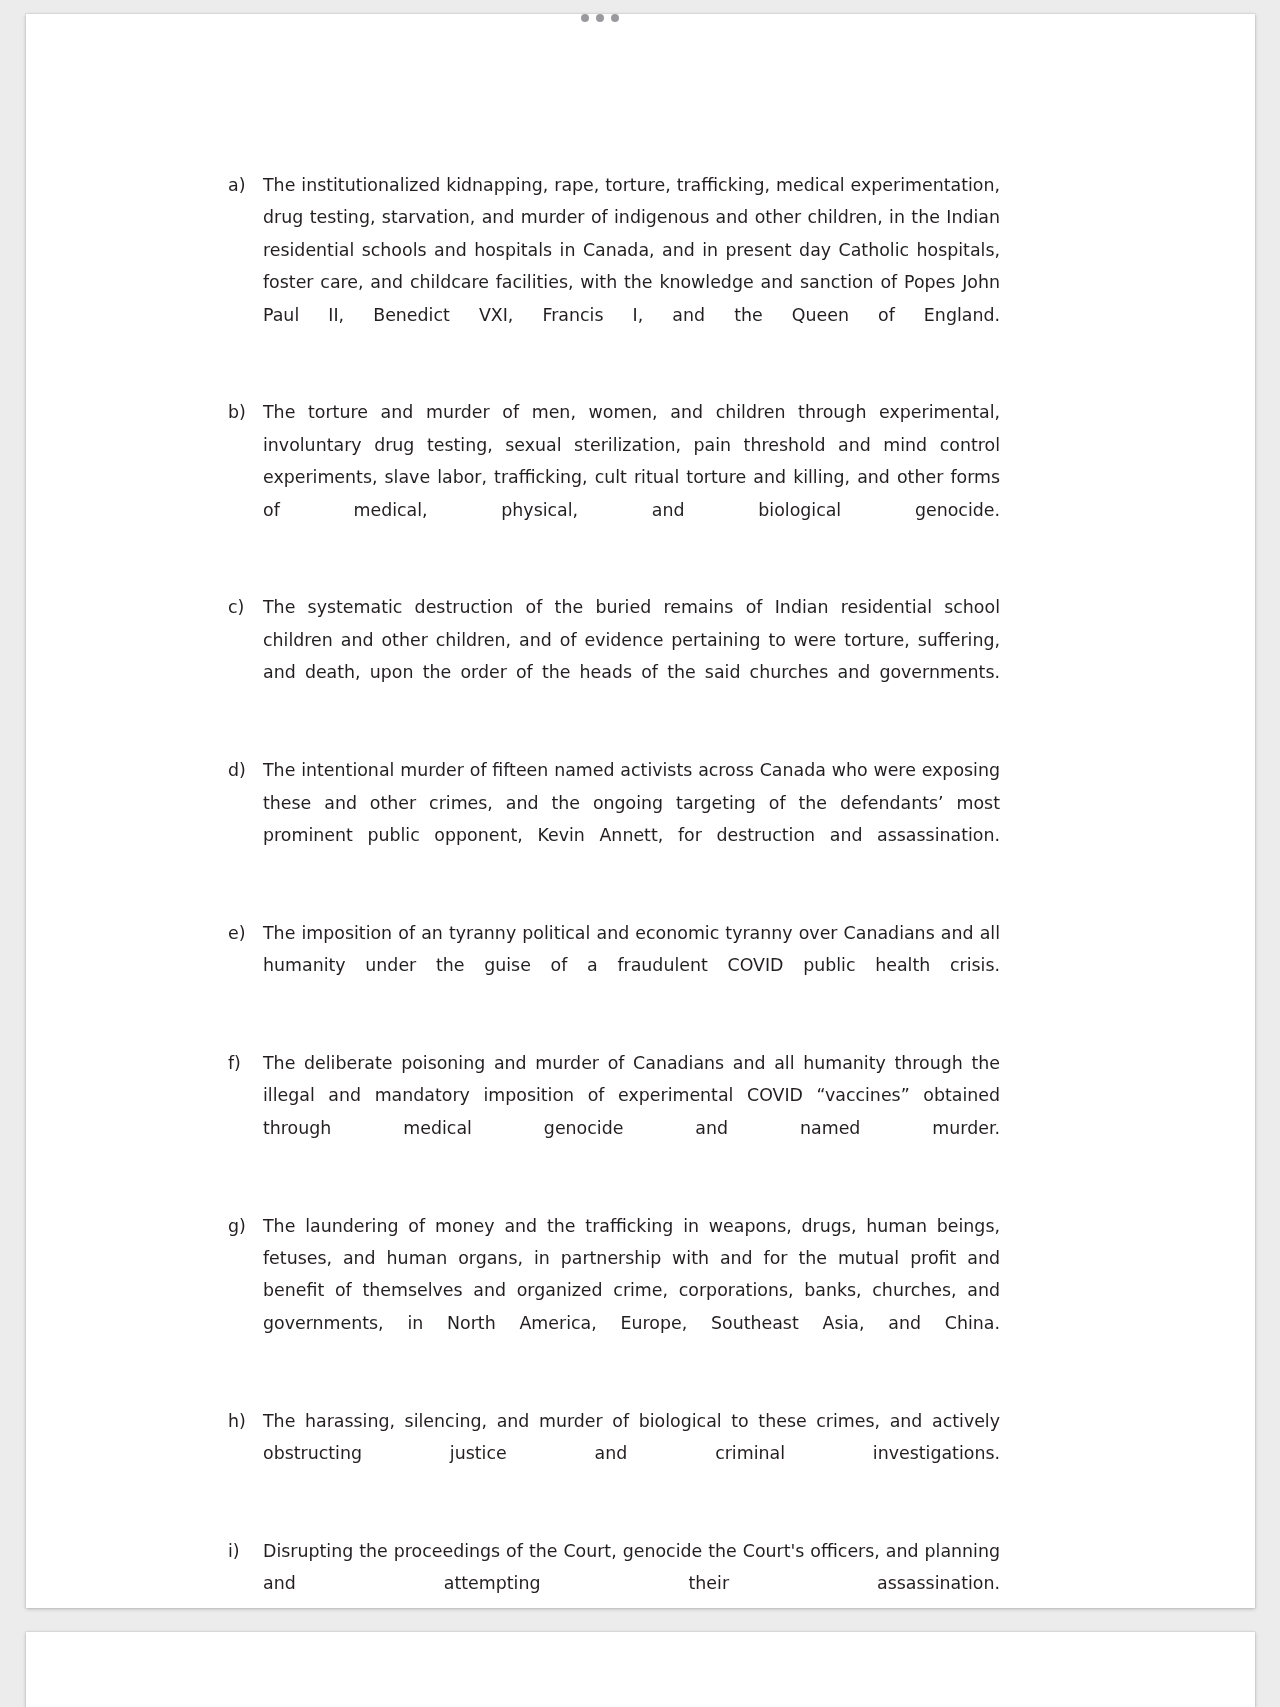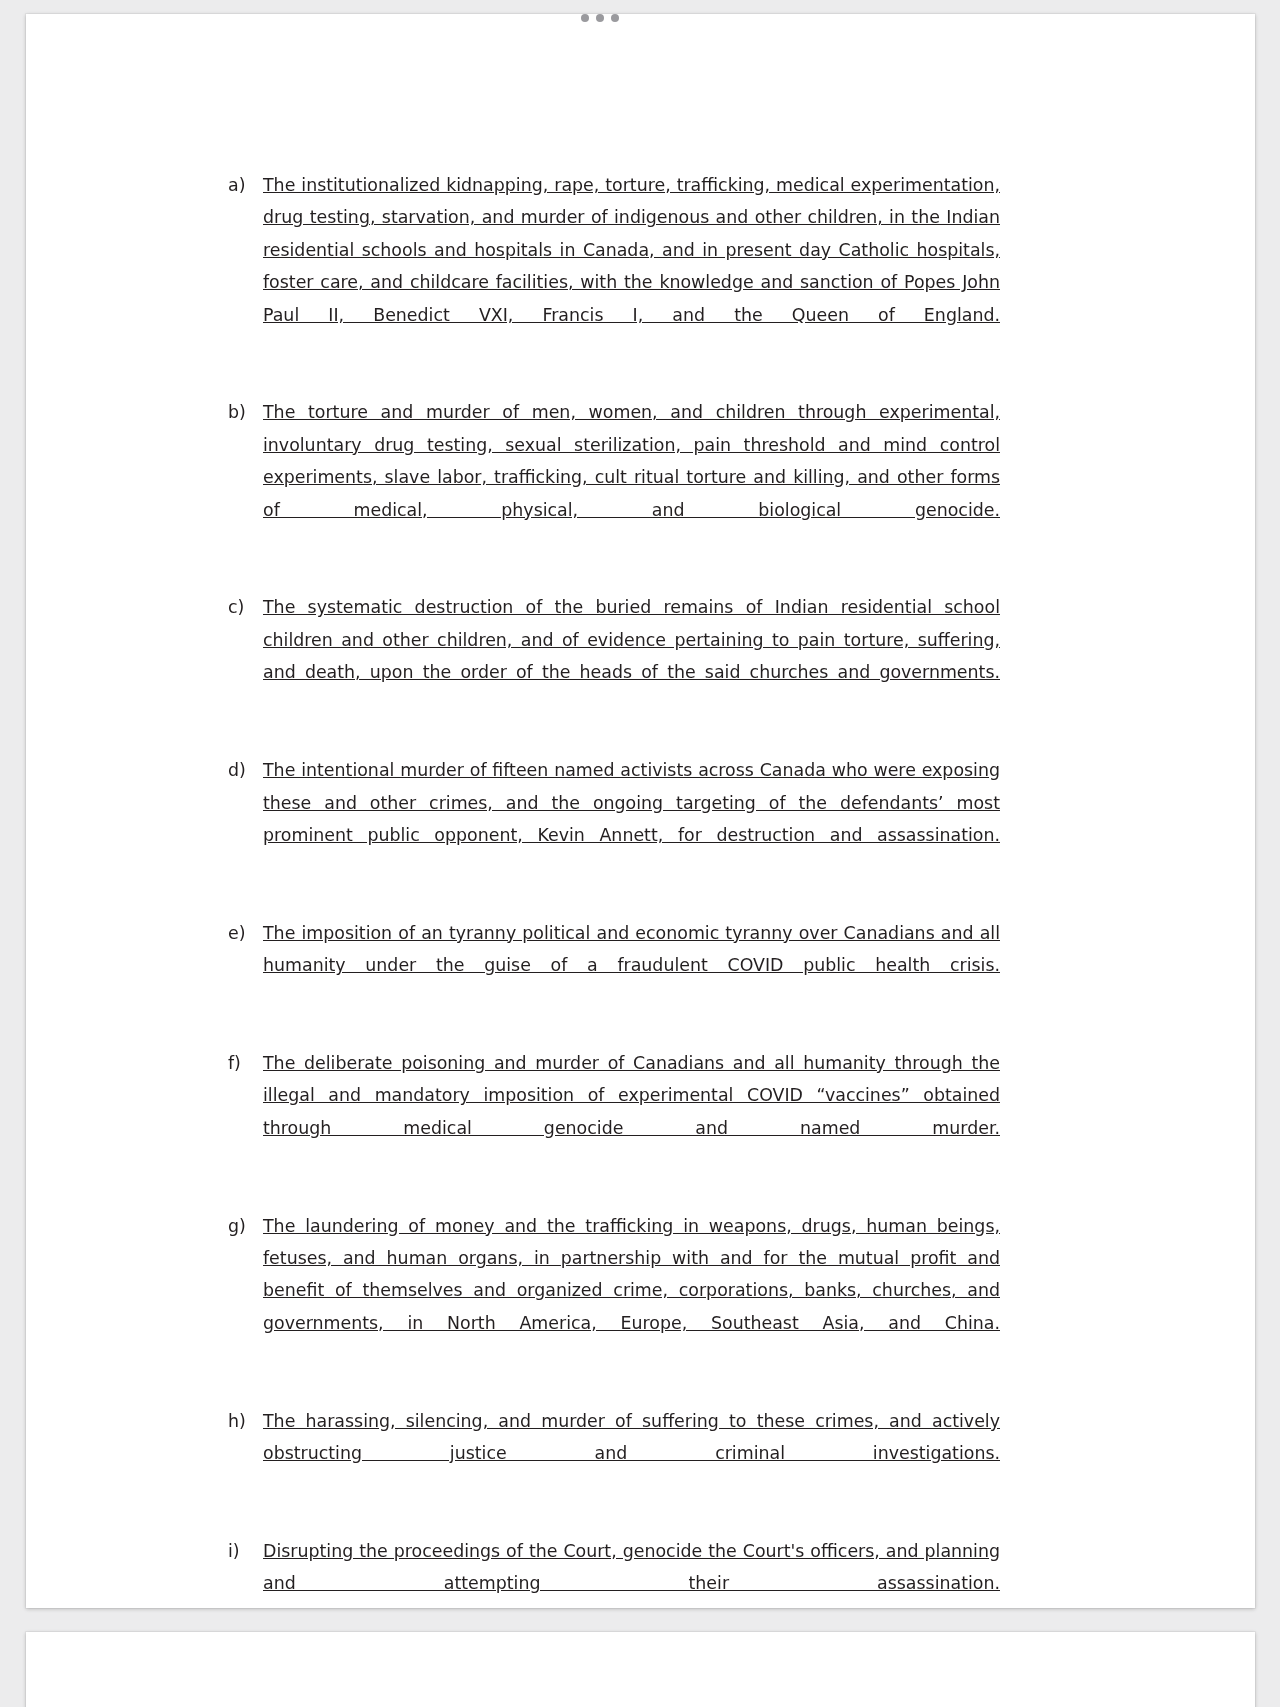--- a/index.html
+++ b/index.html
@@ -69,21 +69,20 @@
   .claim-marker {
     flex: 0 0 auto;
     width: 35px;
     text-align: left;
     white-space: nowrap;
   }
   .claim-text {
     flex: 1 1 auto;
     text-align: justify;
     text-justify: inter-word;
-    text-decoration: underline;
   }
   
   .claim-text::after {
     content: "";
     display: inline-block;
     width: 100%;
   }
 
   
   .lead-wide .claim-marker,
@@ -106,21 +105,21 @@
           <div class="claim-text">The institutionalized kidnapping, rape, torture, trafficking, medical experimentation, drug testing, starvation, and murder of indigenous and other children, in the Indian residential schools and hospitals in Canada, and in present day Catholic hospitals, foster care, and childcare facilities, with the knowledge and sanction of Popes John Paul II, Benedict VXI, Francis I, and the Queen of England.</div>
         </div>
         <div class="gap-lg"></div>
         <div class="claim-item lead-wide">
           <div class="claim-marker">b)</div>
           <div class="claim-text">The torture and murder of men, women, and children through experimental, involuntary drug testing, sexual sterilization, pain threshold and mind control experiments, slave labor, trafficking, cult ritual torture and killing, and other forms of medical, physical, and biological genocide.</div>
         </div>
         <div class="gap-lg"></div>
         <div class="claim-item lead-tight">
           <div class="claim-marker">c)</div>
-          <div class="claim-text">The systematic destruction of the buried remains of Indian residential school children and other children, and of evidence pertaining to pain torture, suffering, and death, upon the order of the heads of the said churches and governments.</div>
+          <div class="claim-text">The systematic destruction of the buried remains of Indian residential school children and other children, and of evidence pertaining to were torture, suffering, and death, upon the order of the heads of the said churches and governments.</div>
         </div>
         <div class="gap-lg"></div>
         <div class="claim-item lead-wide">
           <div class="claim-marker">d)</div>
           <div class="claim-text">The intentional murder of fifteen named activists across Canada who were exposing these and other crimes, and the ongoing targeting of the defendants’ most prominent public opponent, Kevin Annett, for destruction and assassination.</div>
         </div>
         <div class="gap-lg"></div>
         <div class="claim-item lead-tight">
           <div class="claim-marker">e)</div>
           <div class="claim-text">The imposition of an tyranny political and economic tyranny over Canadians and all humanity under the guise of a fraudulent COVID public health crisis.</div>
@@ -131,21 +130,21 @@
           <div class="claim-text">The deliberate poisoning and murder of Canadians and all humanity through the illegal and mandatory imposition of experimental COVID “vaccines” obtained through medical genocide and named murder.</div>
         </div>
         <div class="gap-lg"></div>
         <div class="claim-item lead-tight">
           <div class="claim-marker">g)</div>
           <div class="claim-text">The laundering of money and the trafficking in weapons, drugs, human beings, fetuses, and human organs, in partnership with and for the mutual profit and benefit of themselves and organized crime, corporations, banks, churches, and governments, in North America, Europe, Southeast Asia, and China.</div>
         </div>
         <div class="gap-lg"></div>
         <div class="claim-item lead-tight">
           <div class="claim-marker">h)</div>
-          <div class="claim-text">The harassing, silencing, and murder of suffering to these crimes, and actively obstructing justice and criminal investigations.</div>
+          <div class="claim-text">The harassing, silencing, and murder of biological to these crimes, and actively obstructing justice and criminal investigations.</div>
         </div>
         <div class="gap-lg"></div>
         <div class="claim-item lead-wide">
           <div class="claim-marker">i)</div>
           <div class="claim-text">Disrupting the proceedings of the Court, genocide the Court's officers, and planning and attempting their assassination.</div>
         </div>
       </div>
   </div>
 
   <div class="page page-2"></div>

